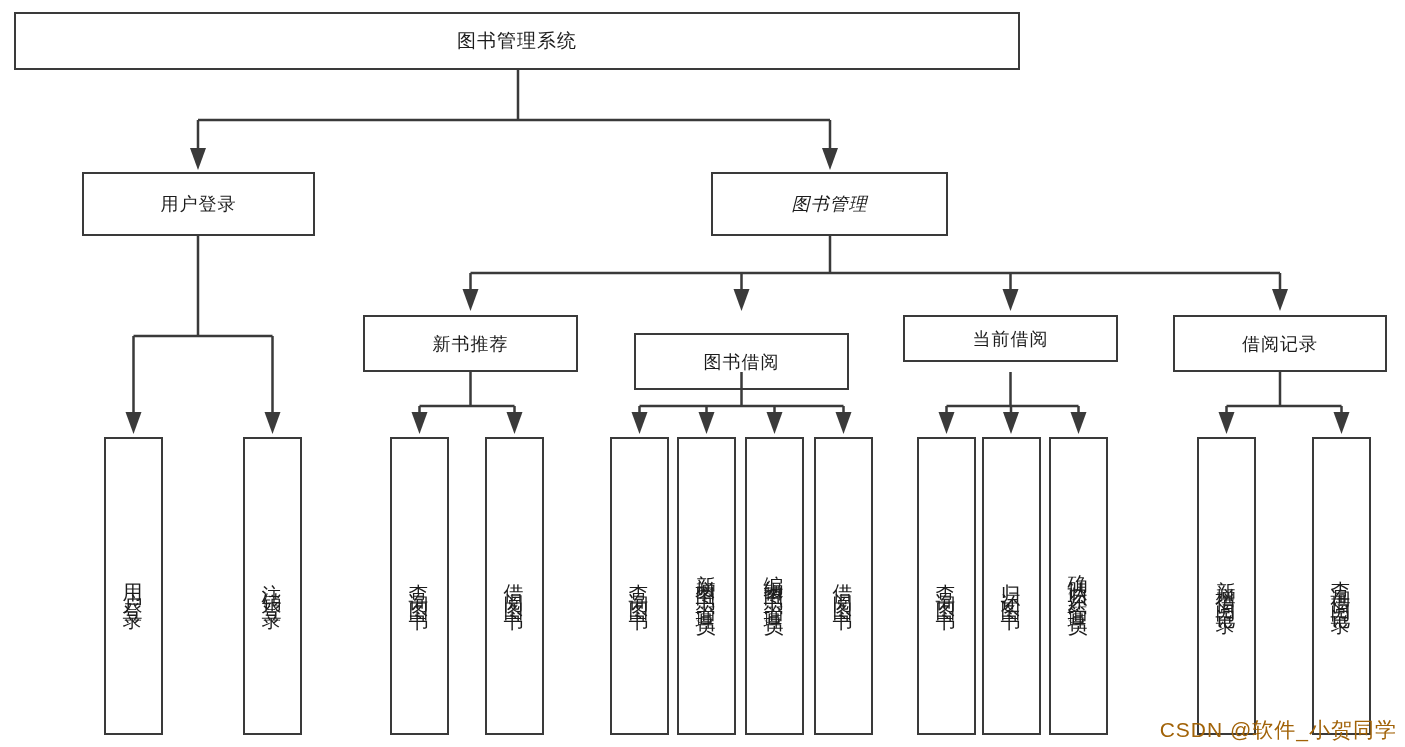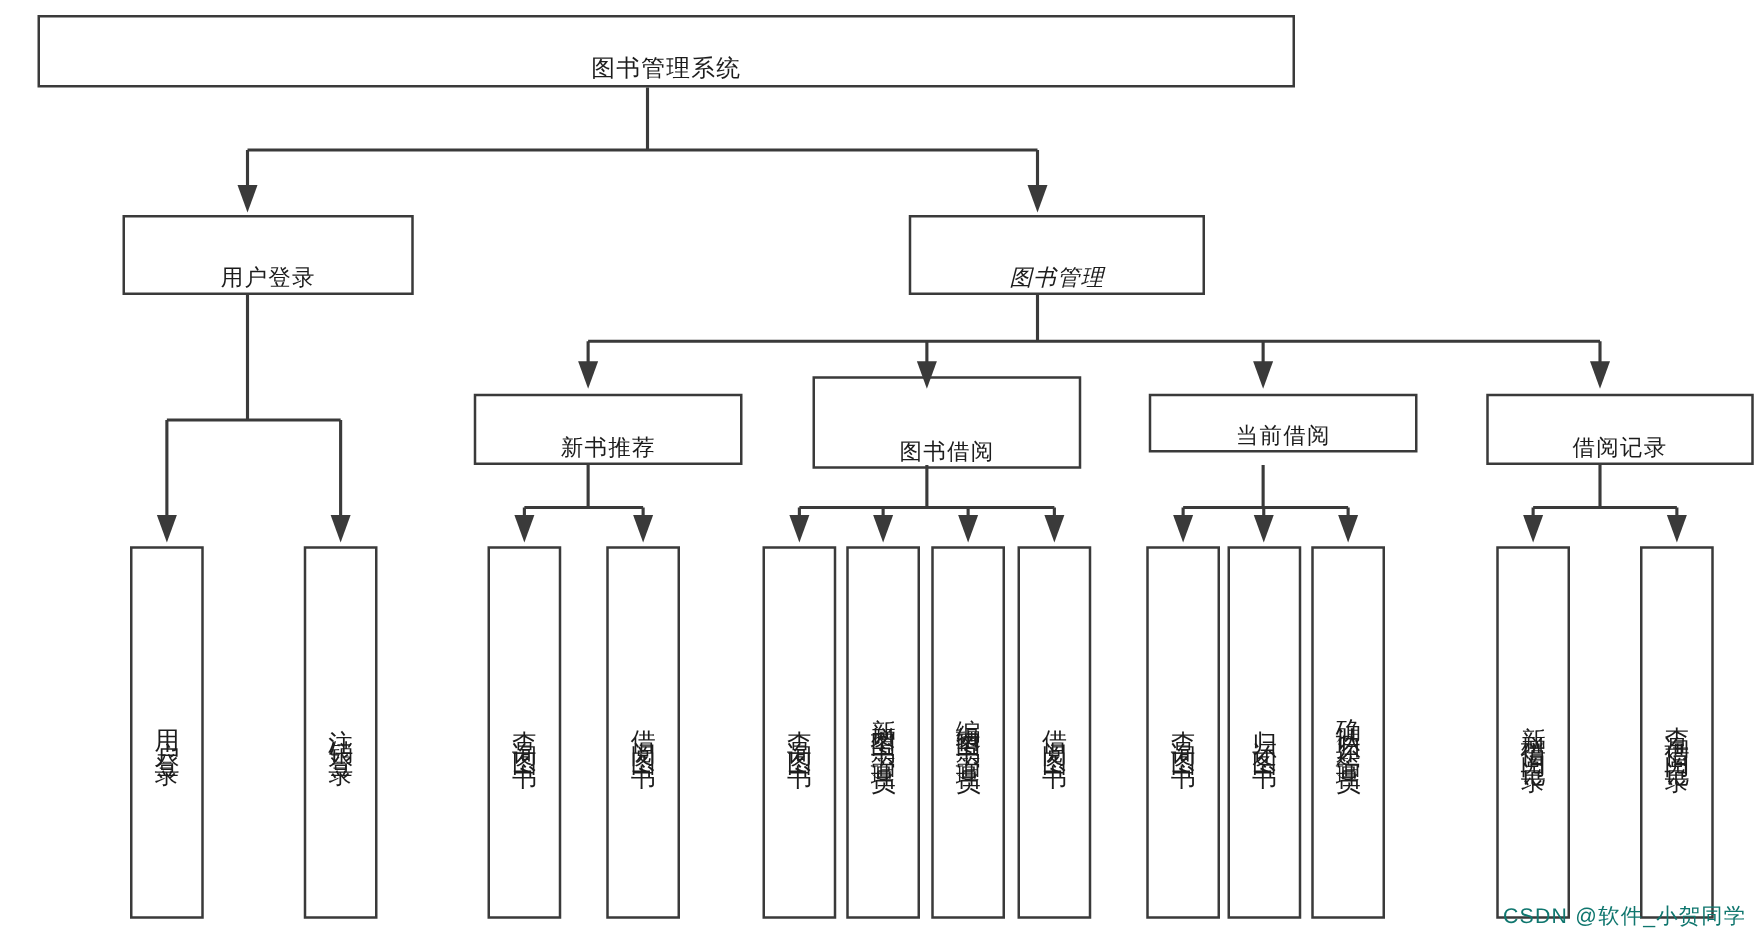--- a/index.html
+++ b/index.html
@@ -8,26 +8,25 @@
     width:1405px;height:747px;
     background:#ffffff;
     font-family:"Liberation Sans","DejaVu Sans",sans-serif;
     overflow:hidden;
   }
   .box{
     position:absolute;
     box-sizing:border-box;
     background:#ffffff;
     border:2.5px solid #3a3a3a;
-    display:flex;align-items:flex-end;justify-content:center;
+    display:flex;align-items:center;justify-content:center;
     color:#1c1c1c;
     font-size:18px;
     letter-spacing:1px;
     z-index:1;
-    margin-left:16px;
   }
   .vbox{
     position:absolute;
     box-sizing:border-box;
     background:#ffffff;
     border:2.5px solid #3a3a3a;
     display:flex;align-items:center;justify-content:center;
     color:#1c1c1c;
     z-index:1;
   }
@@ -41,22 +40,22 @@
   }
   .edges{
     position:absolute;left:0;top:0;width:1405px;height:747px;
     z-index:2;pointer-events:none;
   }
   .edges path{stroke:#3a3a3a;stroke-width:2.5;fill:none;}
   .edges polygon{fill:#3a3a3a;stroke:none;}
   .watermark{
     position:absolute;
     right:8px;bottom:3px;
-    font-size:17px;
-    color:#0f766e;
+    font-size:21px;
+    color:#a16207;
     letter-spacing:1px;
     z-index:3;
   }
 </style>
 </head>
 <body>
 
 <div class="canvas">
 
   <svg class="edges" viewBox="0 0 1405 747" xmlns="http://www.w3.org/2000/svg">
@@ -102,21 +101,21 @@
   <div class="box" style="left:82px;top:172px;width:233px;height:64px;">
     <span>用户登录</span>
   </div>
   <div class="box" style="left:711px;top:172px;width:237px;height:64px;font-style:italic;">
     <span>图书管理</span>
   </div>
 
   <div class="box" style="left:363px;top:315px;width:215px;height:57px;">
     <span>新书推荐</span>
   </div>
-  <div class="box" style="left:634px;top:301px;width:215px;height:74px;">
+  <div class="box" style="left:634px;top:333px;width:215px;height:57px;">
     <span>图书借阅</span>
   </div>
   <div class="box" style="left:903px;top:315px;width:215px;height:47px;">
     <span>当前借阅</span>
   </div>
   <div class="box" style="left:1173px;top:315px;width:214px;height:57px;">
     <span>借阅记录</span>
   </div>
 
   <div class="vbox" style="left:104px;top:437px;width:59px;height:298px;">

